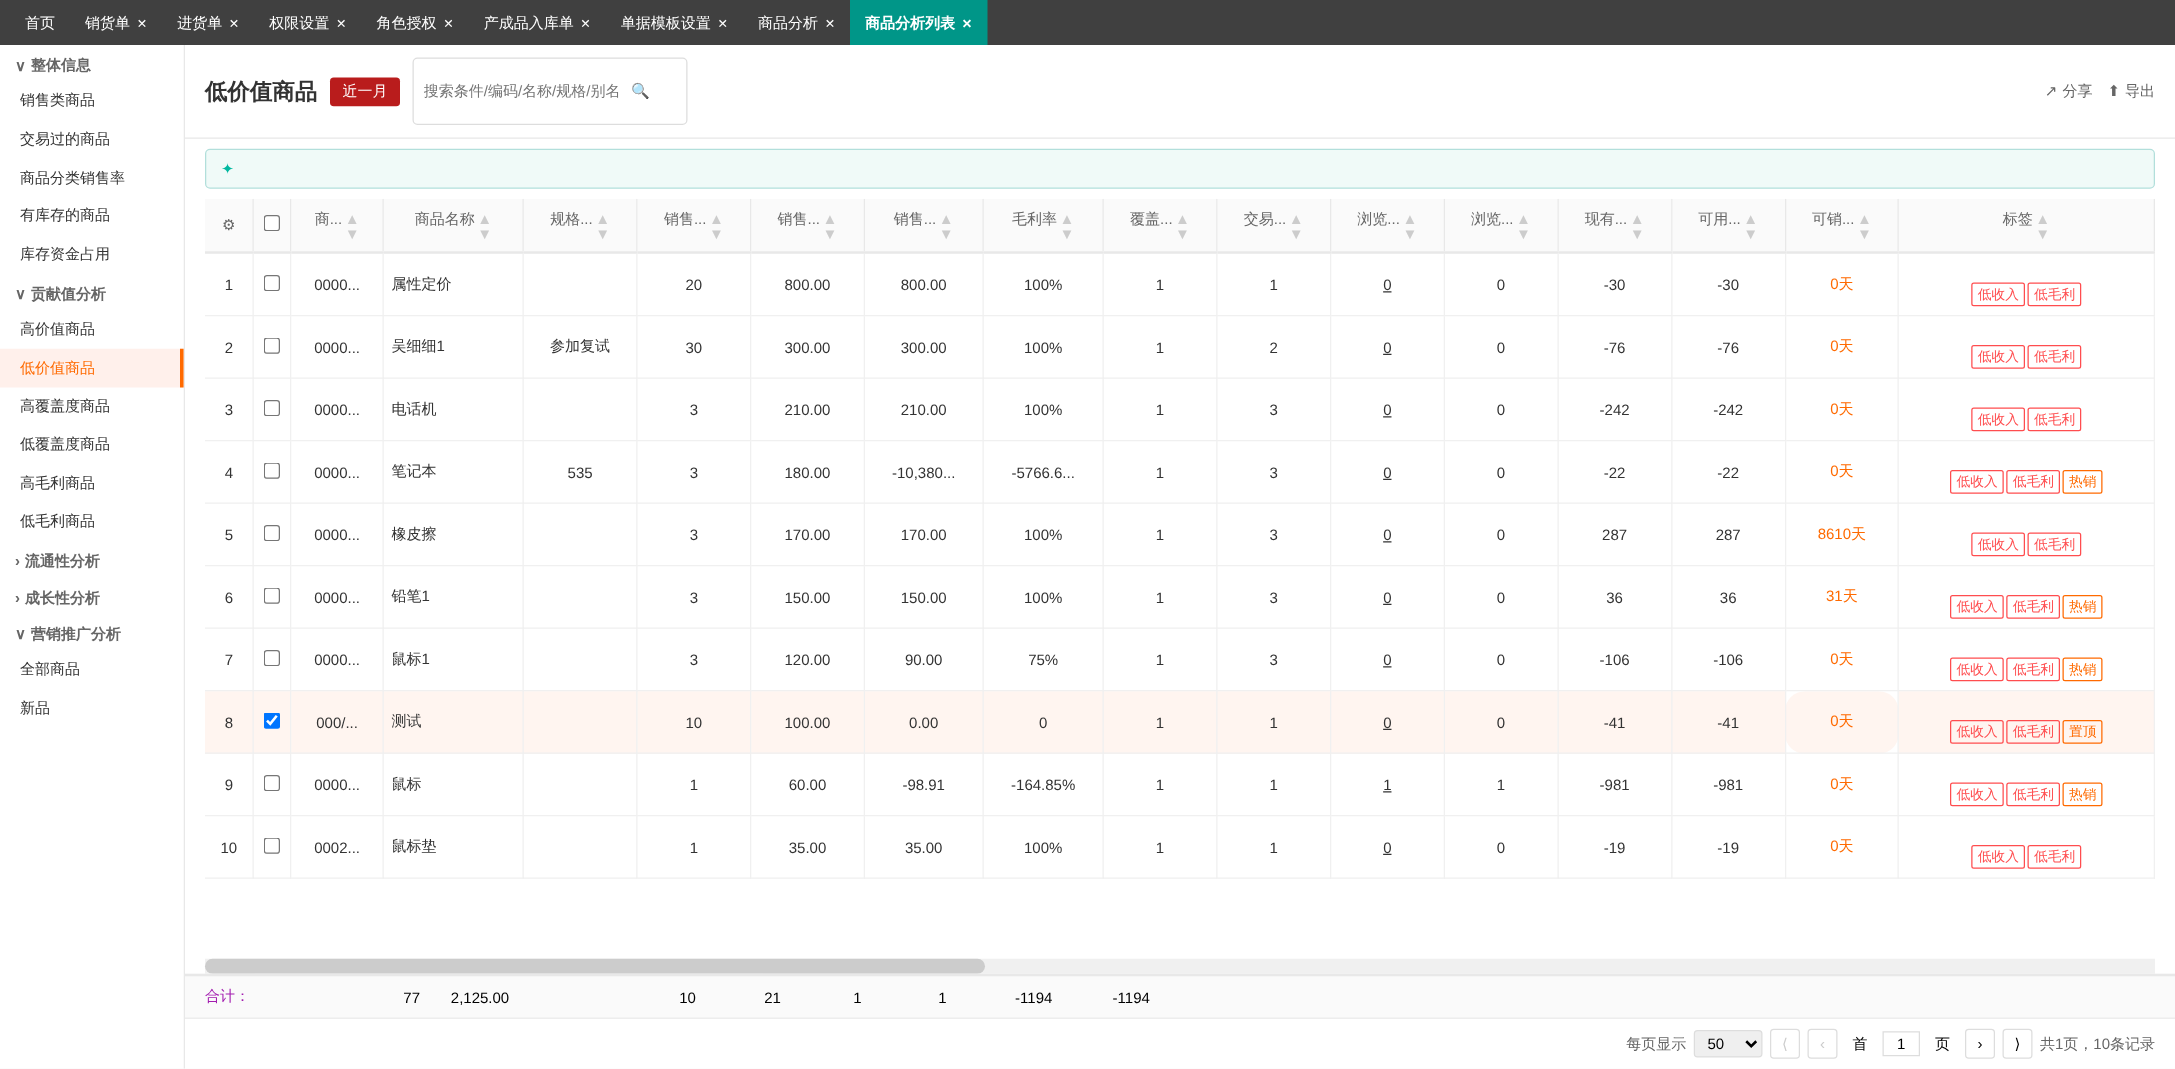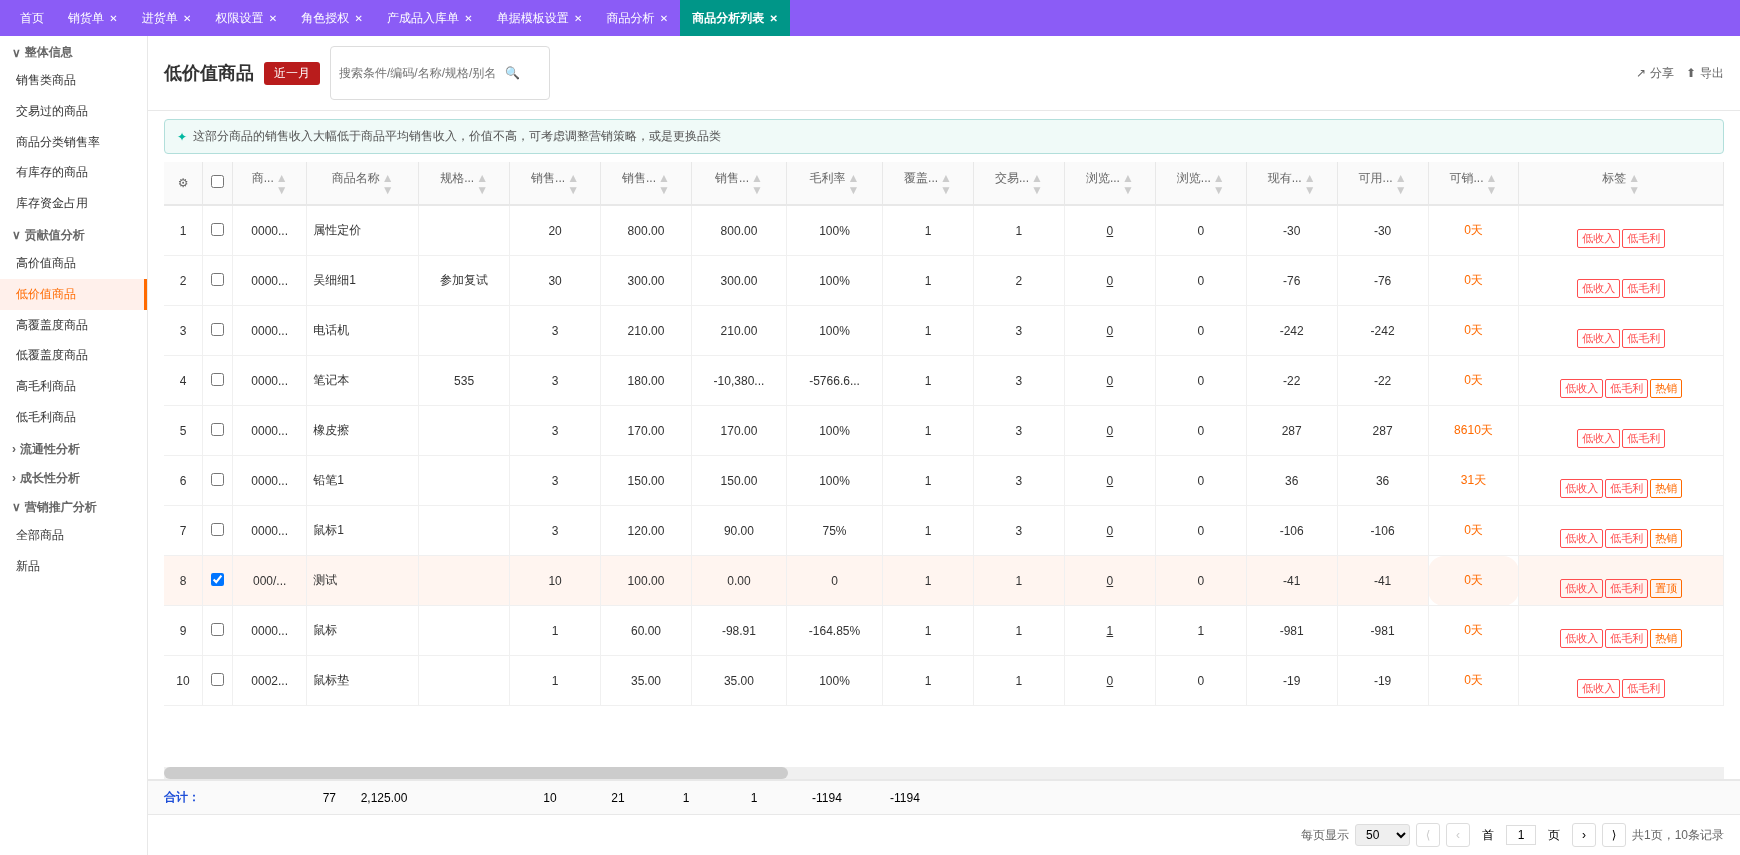--- a/index.html
+++ b/index.html
@@ -1,20 +1,20 @@
 <!DOCTYPE html>
 <html><head>
   <meta charset="utf-8">
   <style>
     * { box-sizing: border-box; margin: 0; padding: 0; font-family: 'Microsoft YaHei', Arial, sans-serif; font-size: 12px; }
     body { background: #f5f5f5; }
 
     
     .top-nav {
-      background: #8b5cf6;
+      background: #404040;
       display: flex;
       align-items: center;
       height: 36px;
       padding: 0 8px;
       color: white;
     }
     .nav-item {
       padding: 0 12px;
       height: 36px;
       line-height: 36px;
@@ -184,21 +184,21 @@
 
     
     .table-footer {
       border-top: 2px solid #e8e8e8;
       padding: 8px 16px;
       display: flex;
       align-items: center;
       background: #fafafa;
       gap: 8px;
     }
-    .footer-label { color: #1d4ed8; font-weight: bold; margin-right: 8px; }
+    .footer-label { color: #a21caf; font-weight: normal; margin-right: 8px; }
     .footer-cell { display: inline-block; min-width: 70px; text-align: center; }
 
     
     .pagination-bar {
       display: flex;
       align-items: center;
       justify-content: flex-end;
       padding: 8px 16px;
       border-top: 1px solid #e8e8e8;
       gap: 6px;
@@ -339,21 +339,20 @@
         </div>
         <div class="action-btn">
           <span>⬆</span>
           <span>导出</span>
         </div>
       </div>
     </div>
 
     <div class="info-banner">
       <span class="info-icon">✦</span>
-      <span>这部分商品的销售收入大幅低于商品平均销售收入，价值不高，可考虑调整营销策略，或是更换品类</span>
     </div>
 
     <div class="table-container">
       <table>
         <thead>
           <tr>
             <th>⚙</th>
             <th class="checkbox-cell">
               <input type="checkbox" style="">
             </th>

